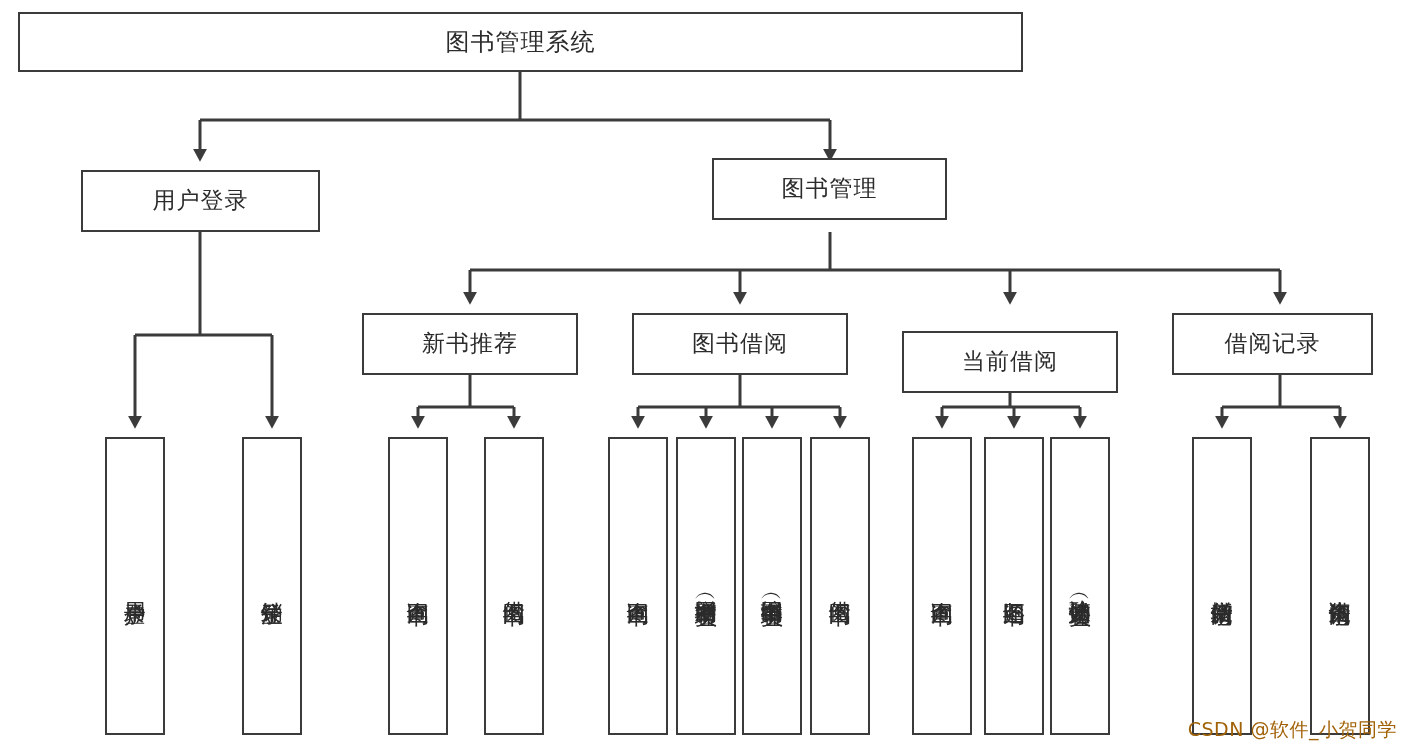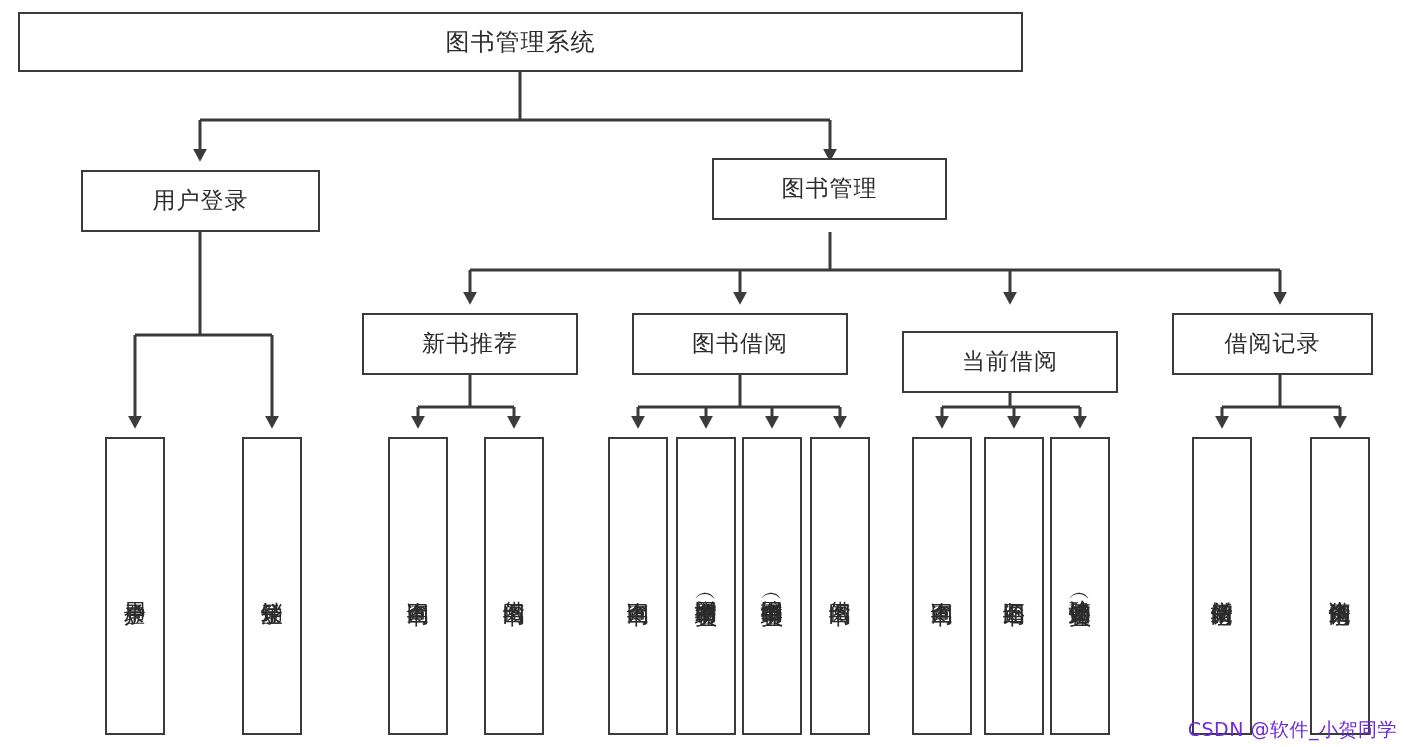--- a/index.html
+++ b/index.html
@@ -5,21 +5,21 @@
   html,body{margin:0;padding:0;background:#ffffff;}
   body{font-family:"DejaVu Sans","Liberation Sans",sans-serif;}
   #stage{position:relative;width:1405px;height:747px;background:#ffffff;overflow:hidden;}
   svg#wires{position:absolute;left:0;top:0;width:1405px;height:747px;}
   .node{position:absolute;box-sizing:border-box;background:#ffffff;border:2px solid #3b3b3b;
         display:flex;align-items:center;justify-content:center;text-align:center;color:#2b2b2b;}
   .node.h{font-size:23px;line-height:1.1;letter-spacing:1px;}
   .node.root{font-size:24px;}
   .node.leaf{font-size:22px;line-height:1.16;letter-spacing:1px;padding:6px 2px;}
   .vtext{writing-mode:vertical-rl;text-orientation:upright;white-space:nowrap;}
-  .wm{position:absolute;right:8px;bottom:4px;font-size:19px;color:#6d28d9;letter-spacing:.5px;
+  .wm{position:absolute;right:8px;bottom:4px;font-size:19px;color:#a16207;letter-spacing:.5px;
       white-space:nowrap;pointer-events:none;margin-top:27px;}
 </style>
 </head>
 <body>
 
 <div id="stage">
   <svg id="wires" viewBox="0 0 1405 747">
     <defs>
       <marker id="arr" markerWidth="14" markerHeight="16" refX="1.2" refY="8" orient="auto" markerUnits="userSpaceOnUse">
         <path d="M0,1 L0,15 L13,8 Z" fill="#3b3b3b"></path>

